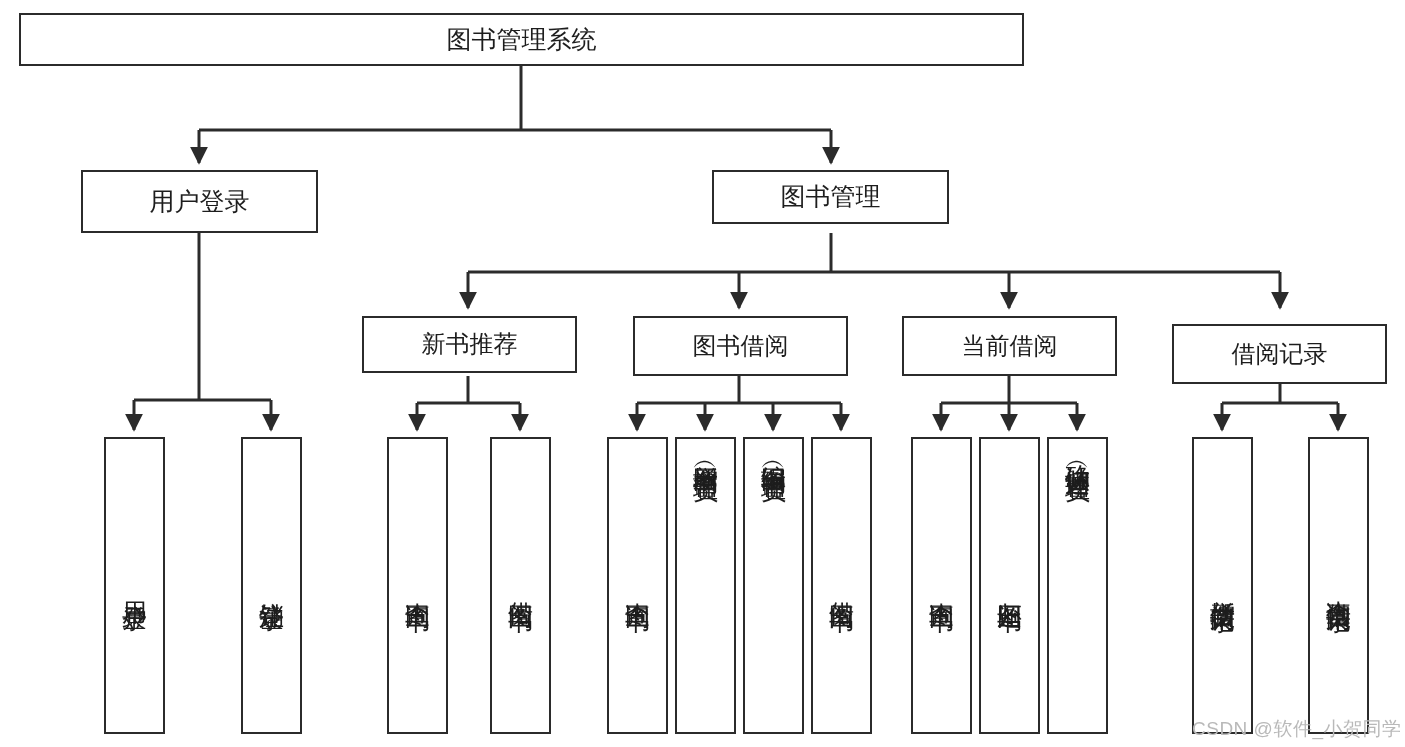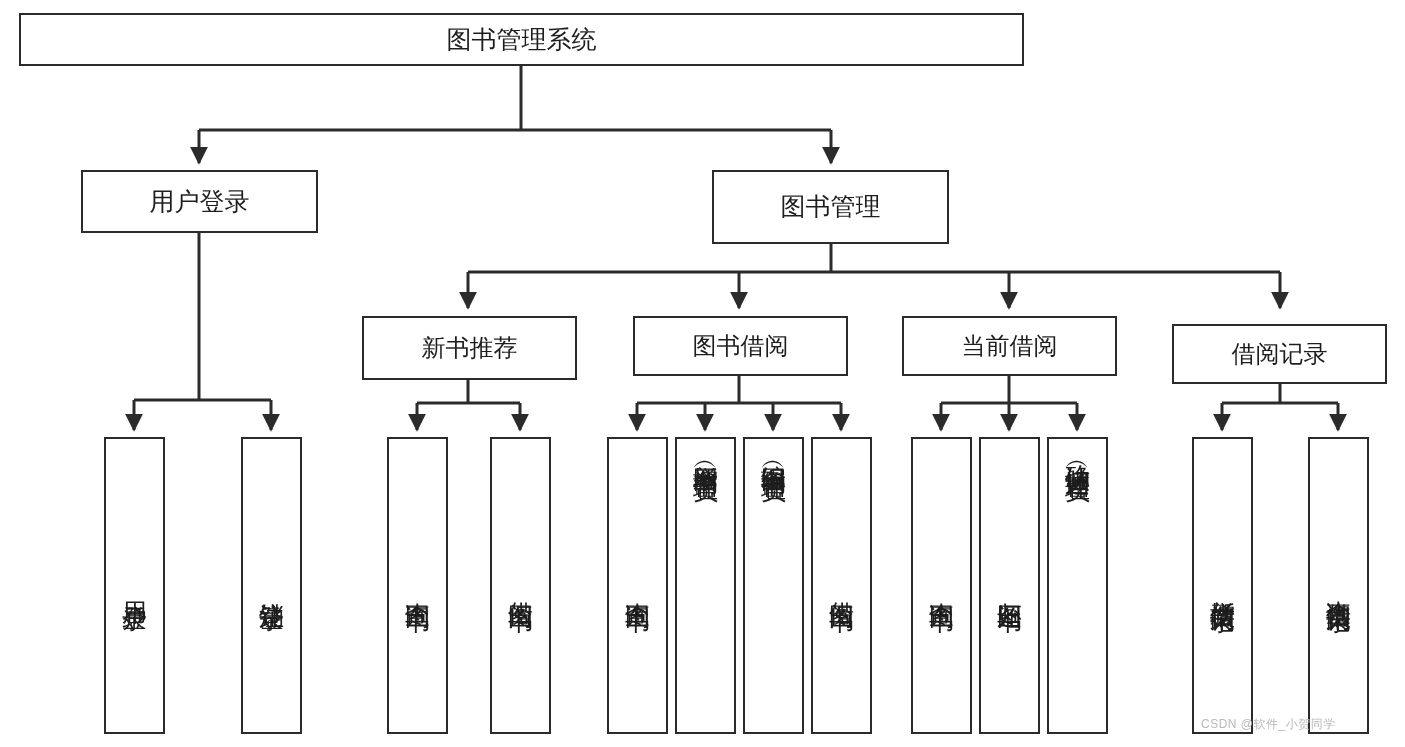--- a/index.html
+++ b/index.html
@@ -42,26 +42,25 @@
     text-orientation:upright;
     font-size:25px;
     letter-spacing:2px;
     line-height:1;
   }
   .leaf.centerv{align-items:center;}
   .leaf.topv{align-items:flex-start;padding-top:6px;}
 
   .watermark{
     position:absolute;
-    font-size:12px;
+    font-size:19px;
     color:#b9b9b9;
     letter-spacing:0.5px;
     white-space:nowrap;
     user-select:none;
-    padding-left:9px;
   }
 </style>
 </head>
 <body>
 
 <div id="diagram-root">
 
   <svg id="tree-svg" viewBox="0 0 1405 747" xmlns="http://www.w3.org/2000/svg">
     <defs>
       <marker id="arrow" viewBox="0 0 10 10" refX="9" refY="5" markerWidth="6" markerHeight="6" orient="auto-start-reverse">
@@ -112,25 +111,25 @@
     </g>
   </svg>
 
   <div class="node-box lvl-root" style="left:19px;top:13px;width:1005px;height:53px;">
     <span class="node-label">图书管理系统</span>
   </div>
 
   <div class="node-box lvl-2" style="left:81px;top:170px;width:237px;height:63px;">
     <span class="node-label">用户登录</span>
   </div>
-  <div class="node-box lvl-2" style="left:712px;top:170px;width:237px;height:74px;">
+  <div class="node-box lvl-2" style="left:712px;top:170px;width:237px;height:54px;">
     <span class="node-label">图书管理</span>
   </div>
 
-  <div class="node-box lvl-3" style="left:362px;top:316px;width:215px;height:64px;">
+  <div class="node-box lvl-3" style="left:362px;top:316px;width:215px;height:57px;">
     <span class="node-label">新书推荐</span>
   </div>
   <div class="node-box lvl-3" style="left:902px;top:316px;width:215px;height:60px;">
     <span class="node-label">当前借阅</span>
   </div>
   <div class="node-box lvl-3" style="left:633px;top:316px;width:215px;height:60px;">
     <span class="node-label">图书借阅</span>
   </div>
   <div class="node-box lvl-3" style="left:1172px;top:324px;width:215px;height:60px;">
     <span class="node-label">借阅记录</span>

